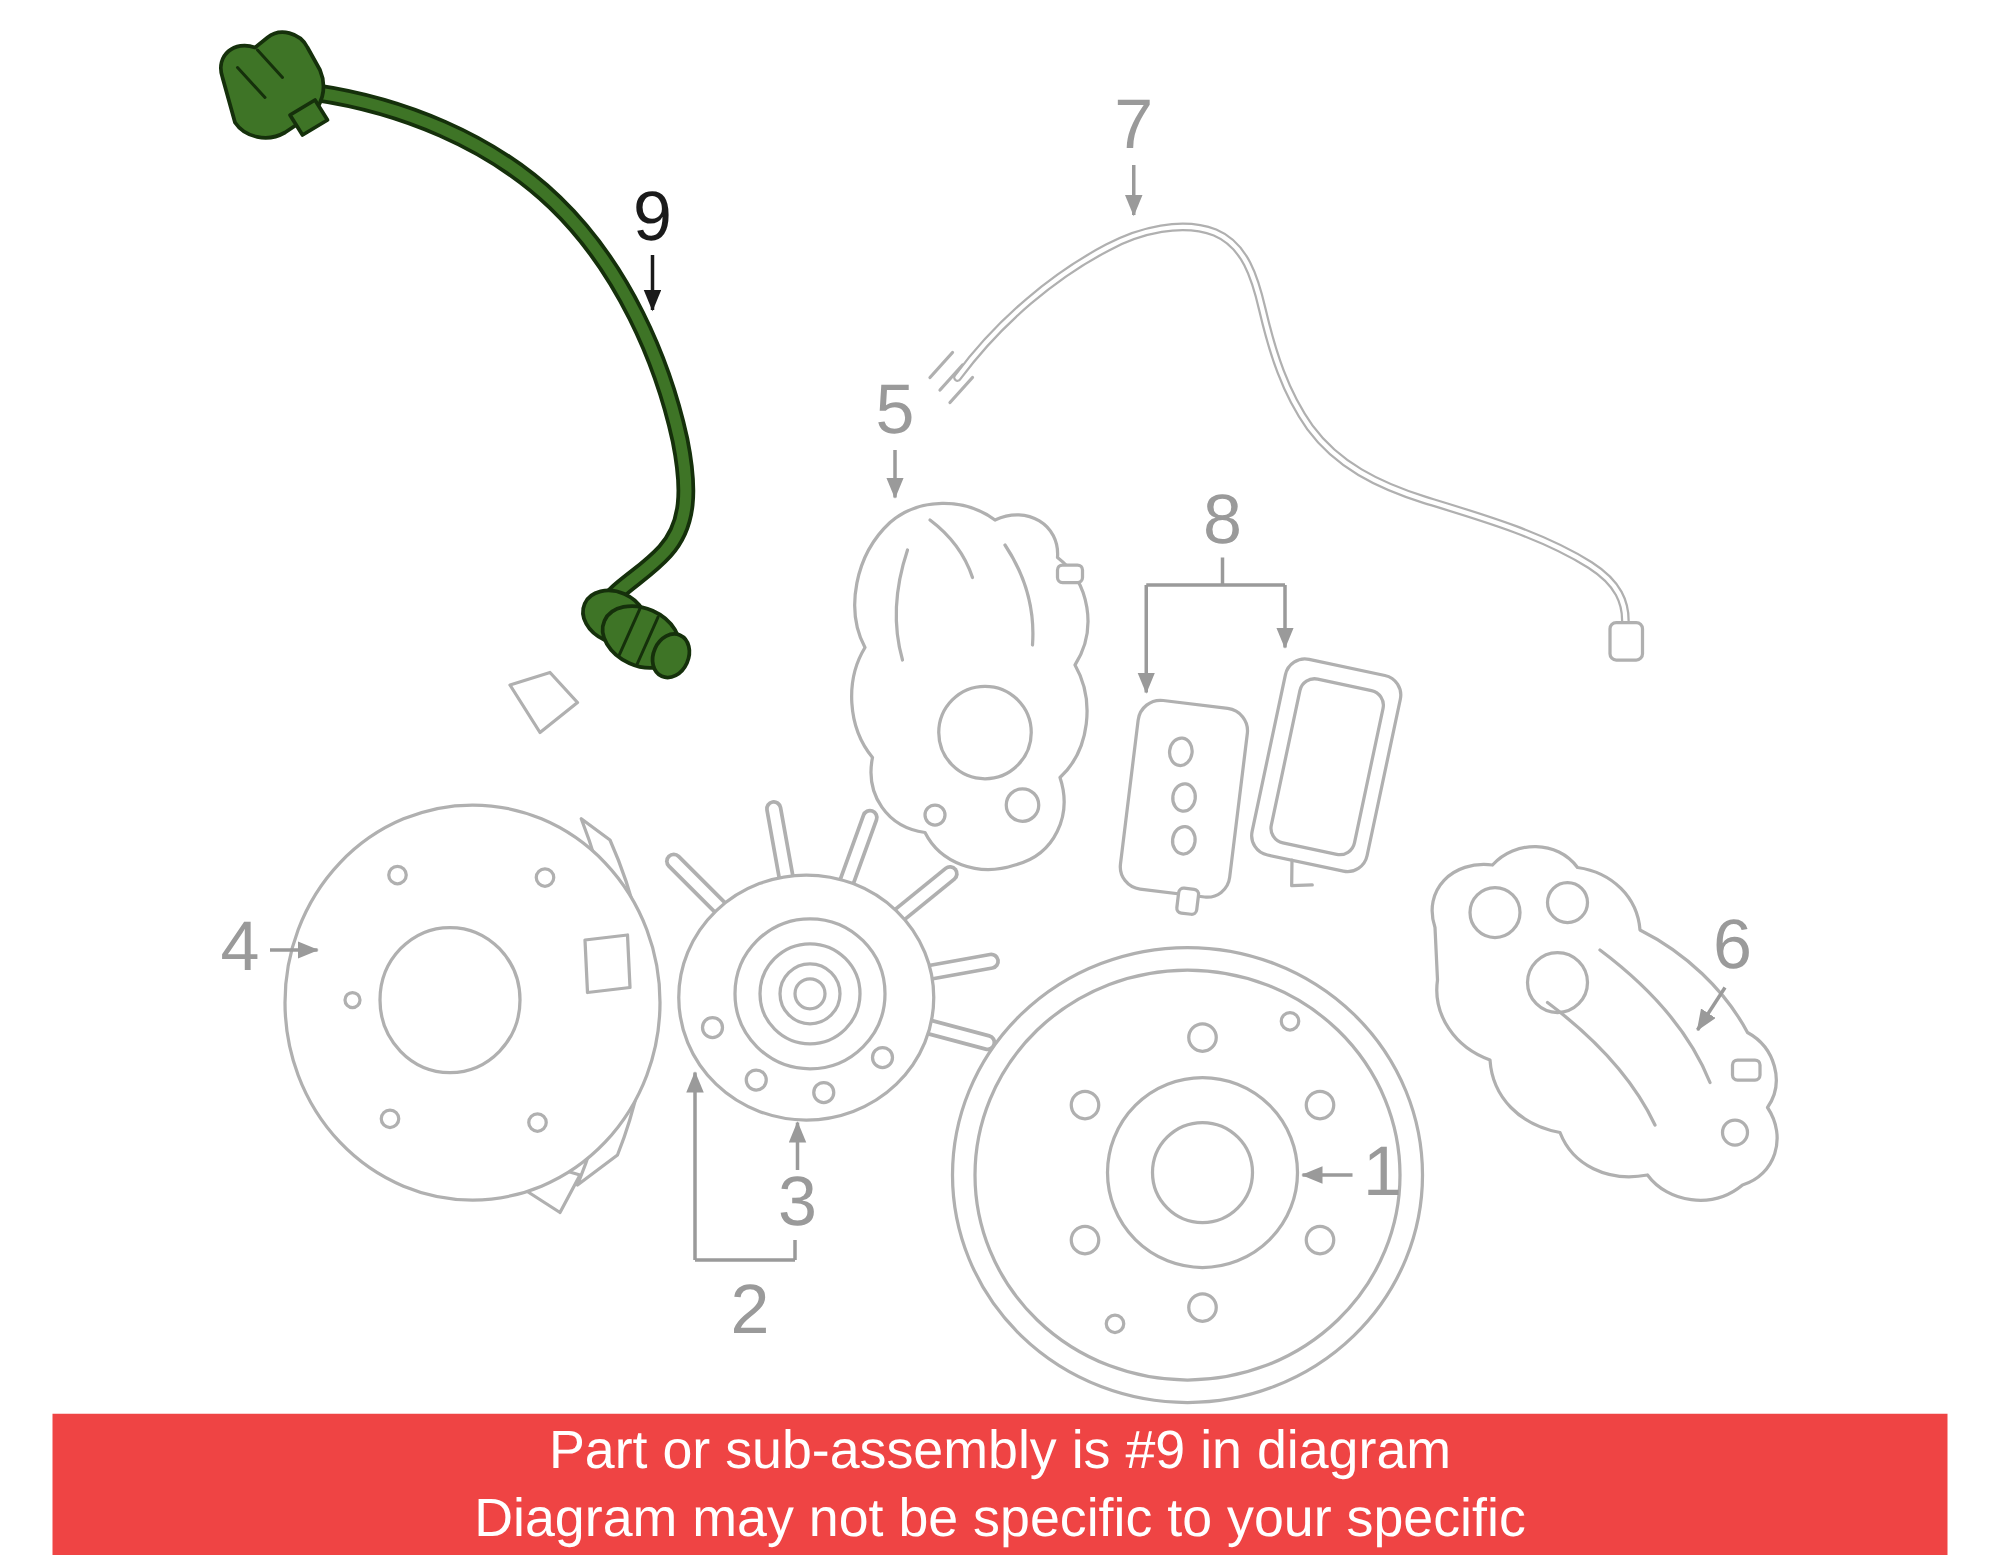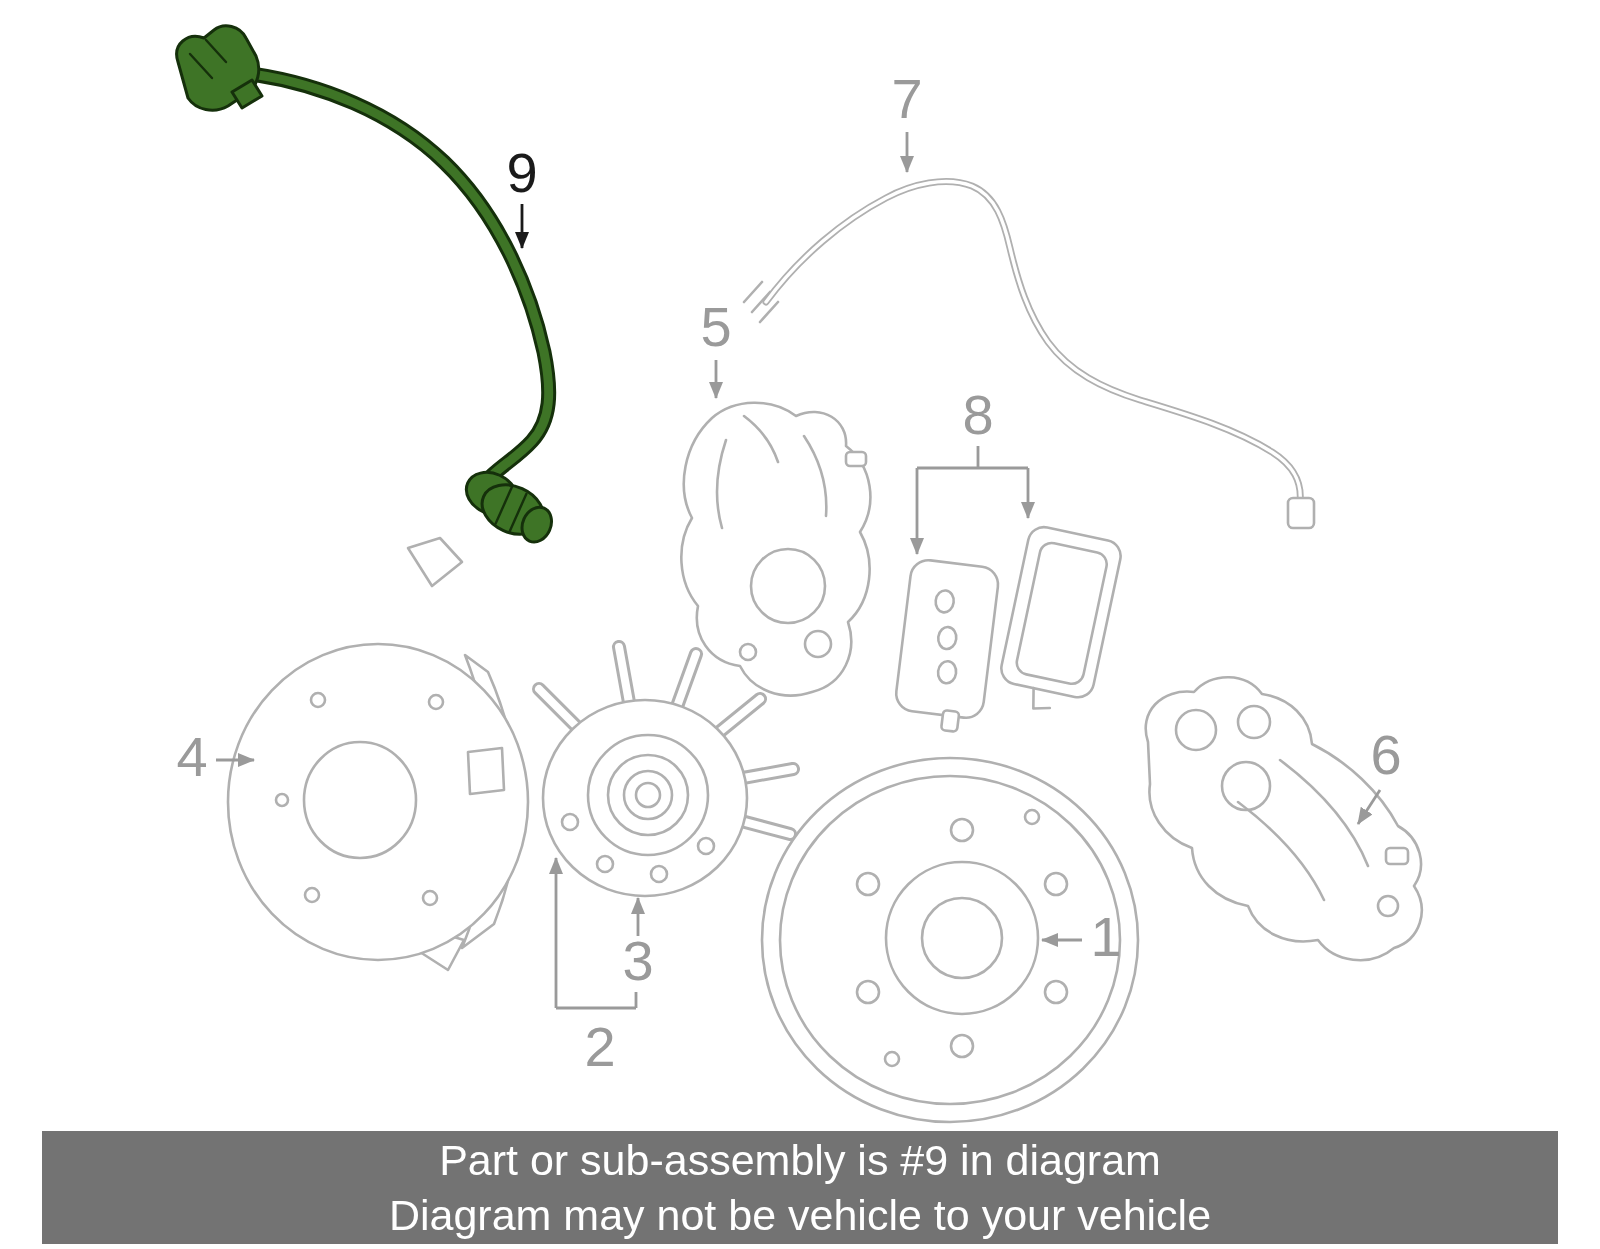--- a/index.html
+++ b/index.html
@@ -19,21 +19,21 @@
   .green-cable-outer{fill:none;stroke:#15300b;stroke-width:15;stroke-linecap:round;}
   .green-cable-inner{fill:none;stroke:#3e7426;stroke-width:9;stroke-linecap:round;}
   .green-detail{fill:none;stroke:#15300b;stroke-width:2.4;stroke-linecap:round;}
   .callout{font-size:56px;fill:#9a9a9a;text-anchor:middle;font-family:"Liberation Sans",sans-serif;}
   .callout.dark{fill:#1a1a1a;}
   .lead{stroke:#9a9a9a;stroke-width:2.8;fill:none;}
   .lead.dark{stroke:#1a1a1a;}
   
   .banner{
     position:absolute;left:42px;right:42px;top:1131px;height:113px;
-    background:#737373;color:#ffffff;text-align:center;
+    background:#ef4444;color:#ffffff;text-align:center;
     display:flex;flex-direction:column;justify-content:center;gap:4px;
   }
   .banner div{font-size:43px;line-height:1.18;}
 </style>
 </head>
 <body>
 
 <div class="stage">
 
   <svg class="diagram-svg" width="1600" height="1249" viewBox="0 0 1600 1249">
@@ -195,16 +195,16 @@
       <g>
         <text class="callout" x="600" y="1066">2</text>
         <path class="lead" d="M 556 1008 L 636 1008 M 636 1008 L 636 992"></path>
         <line class="lead" x1="556" y1="1008" x2="556" y2="858" marker-end="url(#arrow-gray)"></line>
       </g>
     </g>
   </svg>
 
   <div class="banner">
     <div>Part or sub-assembly is #9 in diagram</div>
-    <div>Diagram may not be vehicle to your vehicle</div>
+    <div>Diagram may not be specific to your specific</div>
   </div>
 
 </div>
 
 </body></html>

